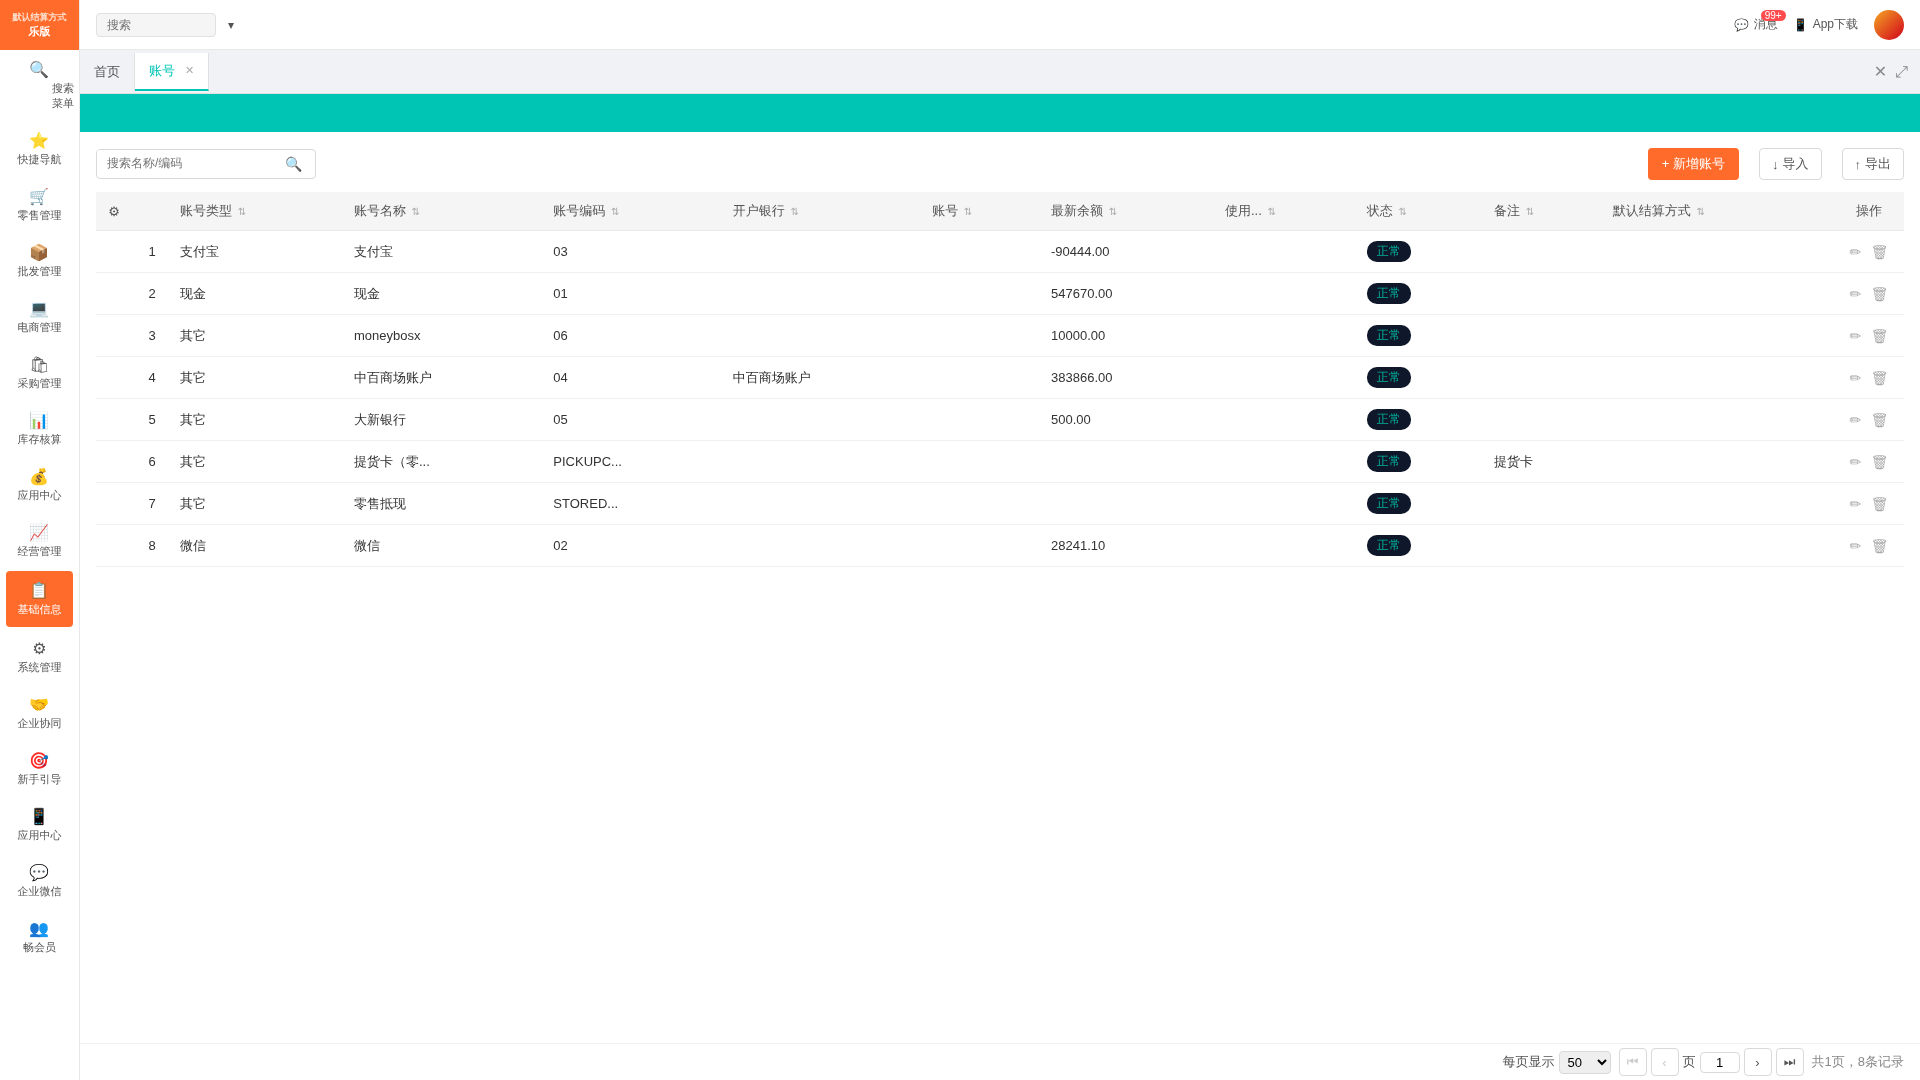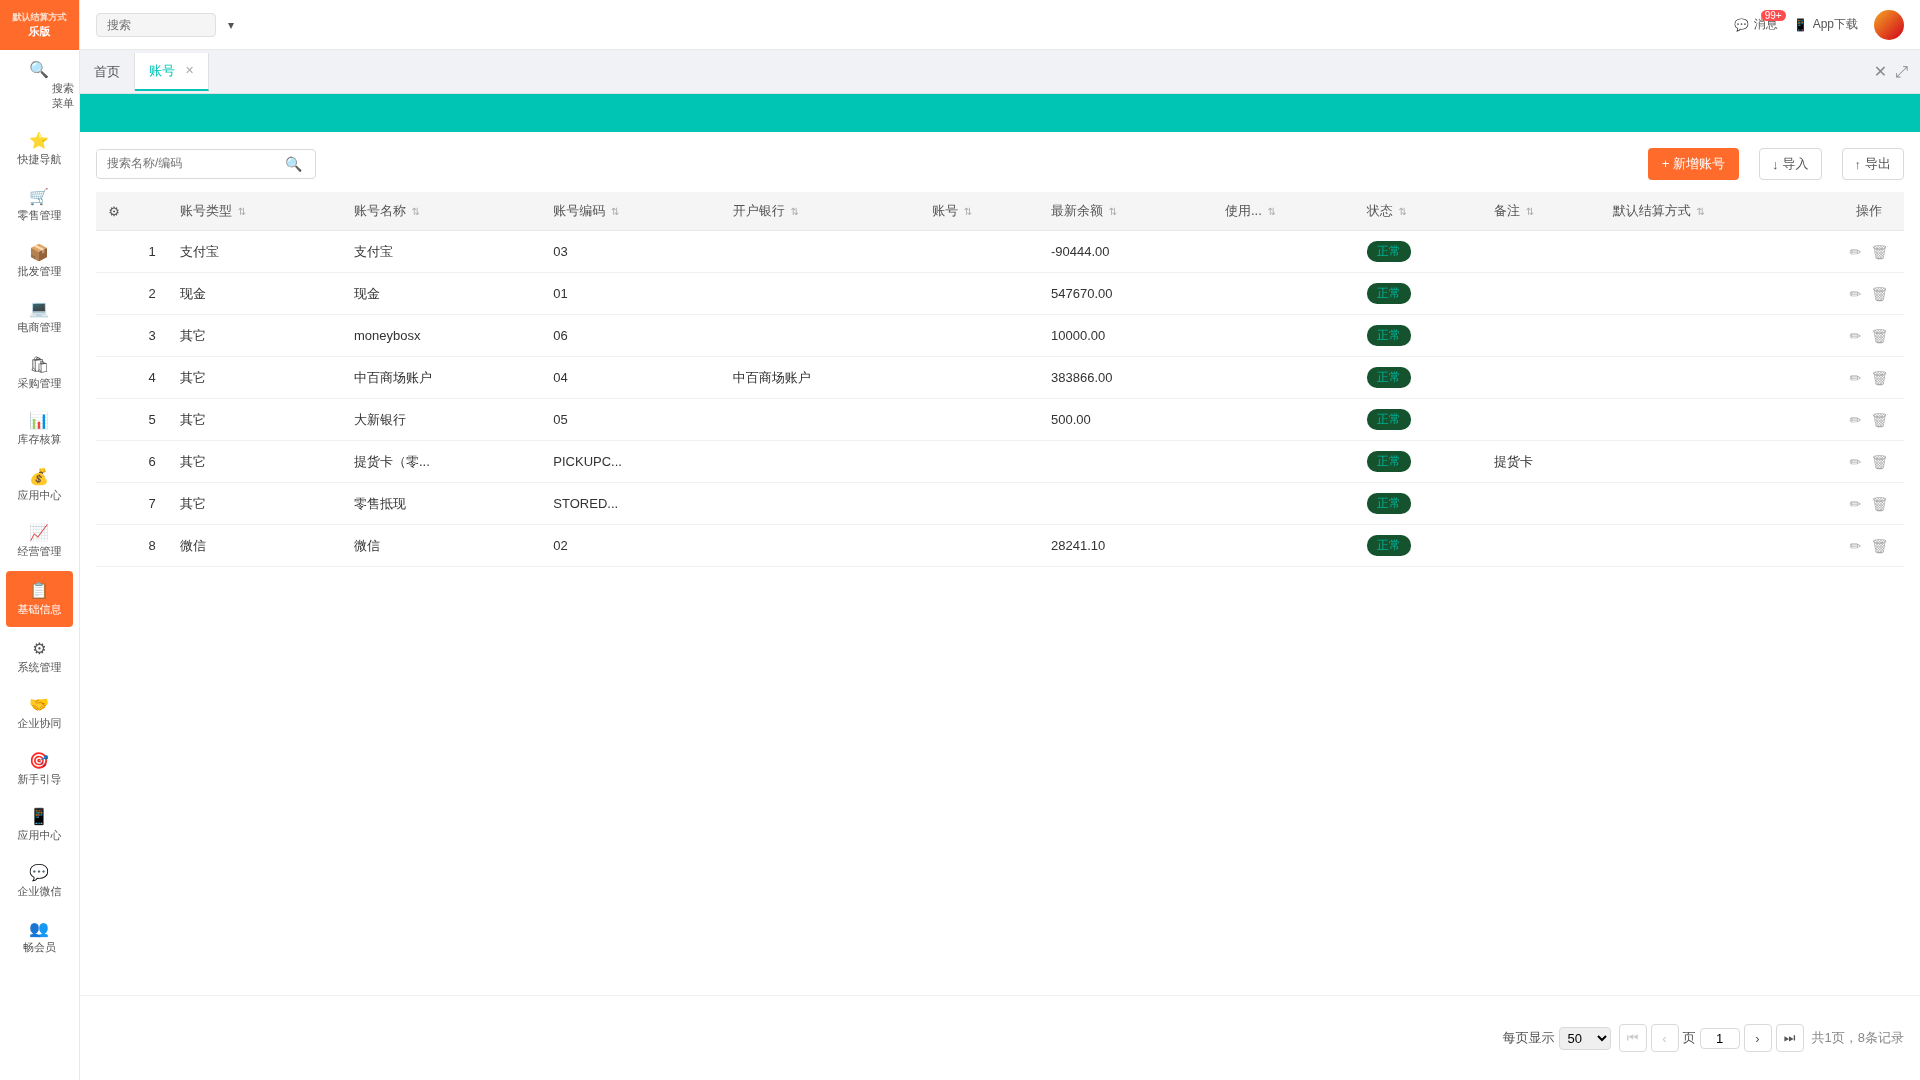--- a/index.html
+++ b/index.html
@@ -206,37 +206,37 @@
       border-bottom: 1px solid #f0f0f0;
       white-space: nowrap;
     }
     .col-index { width: 40px; text-align: center; }
     .col-gear { width: 36px; text-align: center; }
     .col-actions { width: 70px; text-align: center; }
     .status-badge {
       display: inline-block;
       padding: 2px 10px;
       border-radius: 10px;
-      background: #14532d;
+      background: #0f172a;
       color: #00b09b;
       font-size: 12px;
     }
     .action-icon {
       cursor: pointer;
       color: #aaa;
       font-size: 14px;
       margin: 0 3px;
     }
 
     
     .pagination-bar {
       display: flex;
       align-items: center;
       justify-content: flex-end;
-      padding: 28px 16px;
+      padding: 4px 16px;
       background: #fff;
       border-top: 1px solid #f0f0f0;
       gap: 8px;
       font-size: 13px;
       color: #555;
       flex-shrink: 0;
     }
     .pagination-bar .per-page { display: flex; align-items: center; gap: 4px; }
     .per-page select {
       border: 1px solid #d9d9d9;

